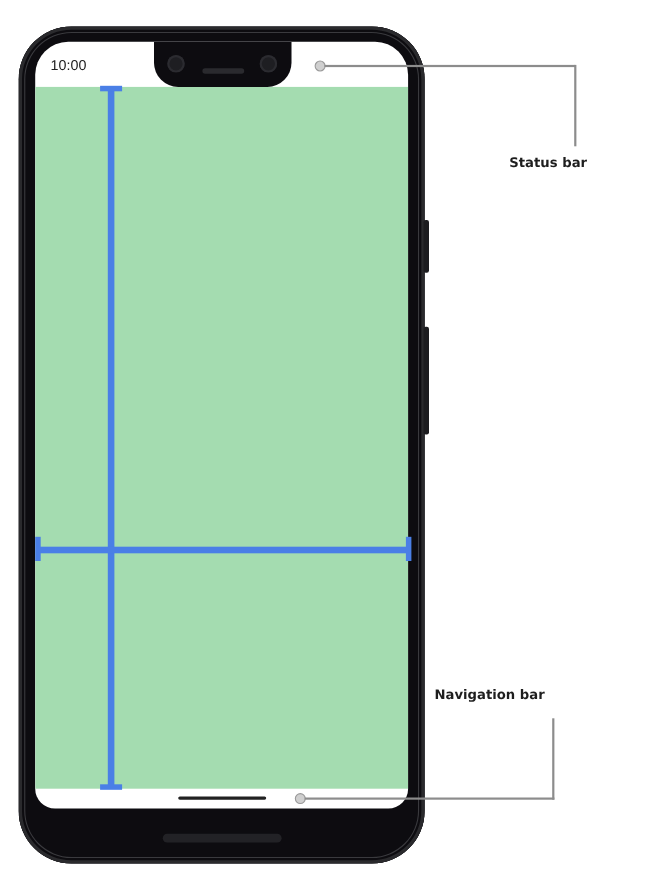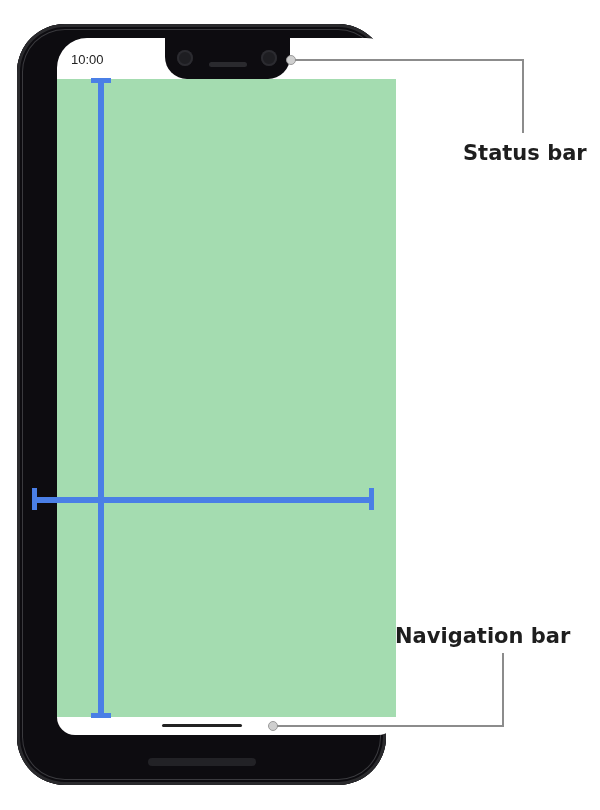--- a/index.html
+++ b/index.html
@@ -1,30 +1,30 @@
 <!DOCTYPE html>
 <html><head>
 <meta charset="utf-8">
 <style>
   html,body{margin:0;padding:0;background:#fff;}
   body{width:600px;height:810px;position:relative;overflow:hidden;font-family:"DejaVu Sans",sans-serif;}
   .abs{position:absolute;}
   .phone{left:17px;top:24px;width:369px;height:761px;background:#0d0c10;border-radius:48px;box-shadow:inset 0 0 0 3px #2a2a2d, inset 0 0 0 5px #0d0c10, inset 0 0 0 6px #3a3a3e;}
   .btn{background:#1c1c1f;border-radius:2px;}
-  .screen{left:32px;top:38px;width:339px;height:697px;background:#fff;border-radius:30px 30px 18px 18px;overflow:hidden;margin-left:25px;}
+  .screen{left:32px;top:38px;width:339px;height:697px;background:#fff;border-radius:30px 30px 18px 18px;overflow:hidden;}
   .green{left:0;top:41px;width:339px;height:638px;background:#a4dcb0;}
   .notch{left:108px;top:0;width:125px;height:41px;background:#0d0c10;border-radius:0 0 22px 22px;}
   .cam{width:16px;height:16px;border-radius:50%;background:#1e1e22;box-shadow:inset 0 0 0 2px #2b2b30;top:12px;}
   .speaker-top{left:44px;top:24px;width:38px;height:5px;border-radius:3px;background:#2a2a2e;}
   .time{left:14px;top:14px;font-size:13px;color:#222;font-family:"Liberation Sans",sans-serif;}
   .handle{left:130px;top:686px;width:80px;height:3px;background:#222;border-radius:2px;}
   .dot{width:8px;height:8px;border-radius:50%;background:#cfcfcf;border:1px solid #9a9a9a;}
   .line{background:#8c8c8c;}
   .blue{background:#4a7fe6;}
-  .label{font-family:"DejaVu Sans",sans-serif;font-weight:bold;font-size:21px;color:#1e1e1e;white-space:nowrap;text-align:right;}
+  .label{font-family:"DejaVu Sans",sans-serif;font-weight:bold;font-size:12px;color:#1e1e1e;white-space:nowrap;text-align:right;}
   .speaker-bottom{left:148px;top:758px;width:108px;height:8px;border-radius:4px;background:#222226;}
 </style>
 </head>
 <body>
 
 <div class="abs phone"></div>
 <div class="abs btn" style="left:385px;top:200px;width:5px;height:48px;"></div>
 <div class="abs btn" style="left:385px;top:297px;width:5px;height:98px;"></div>
 
 <div class="abs screen">

